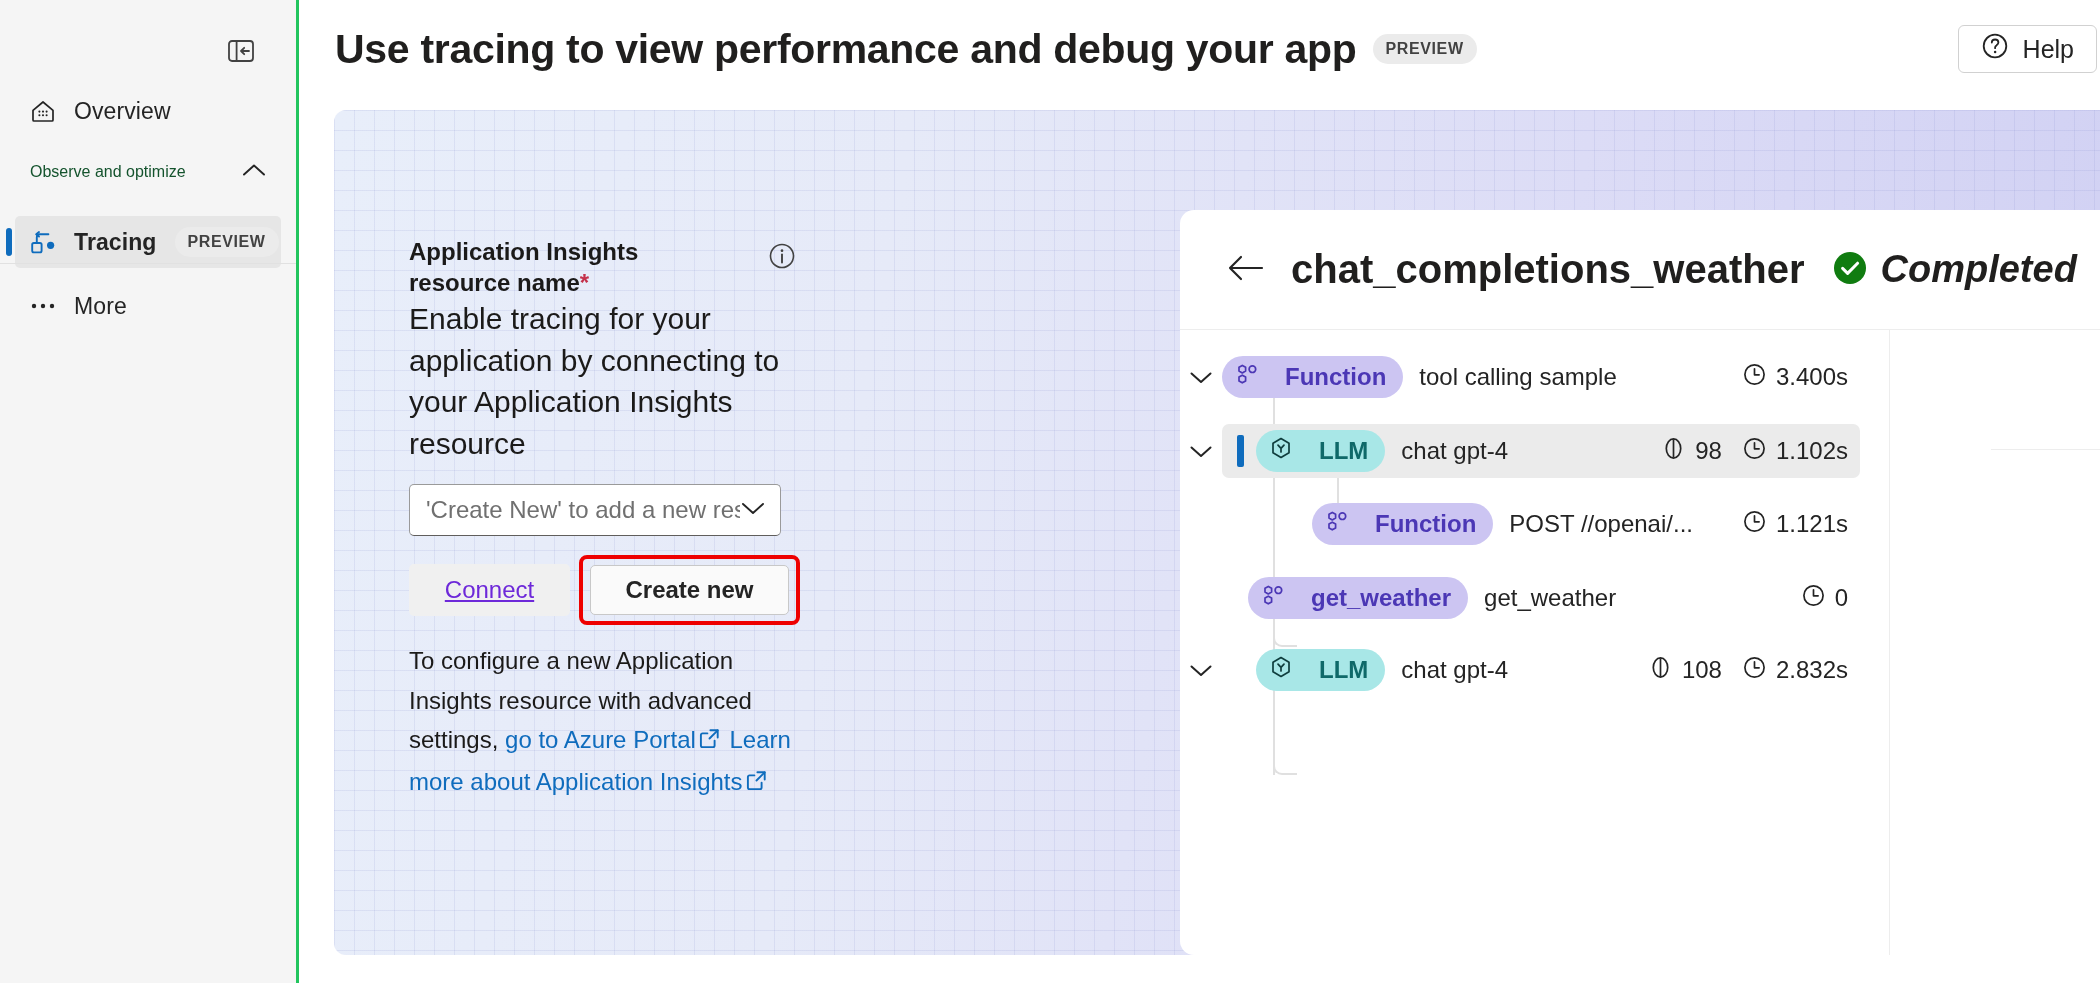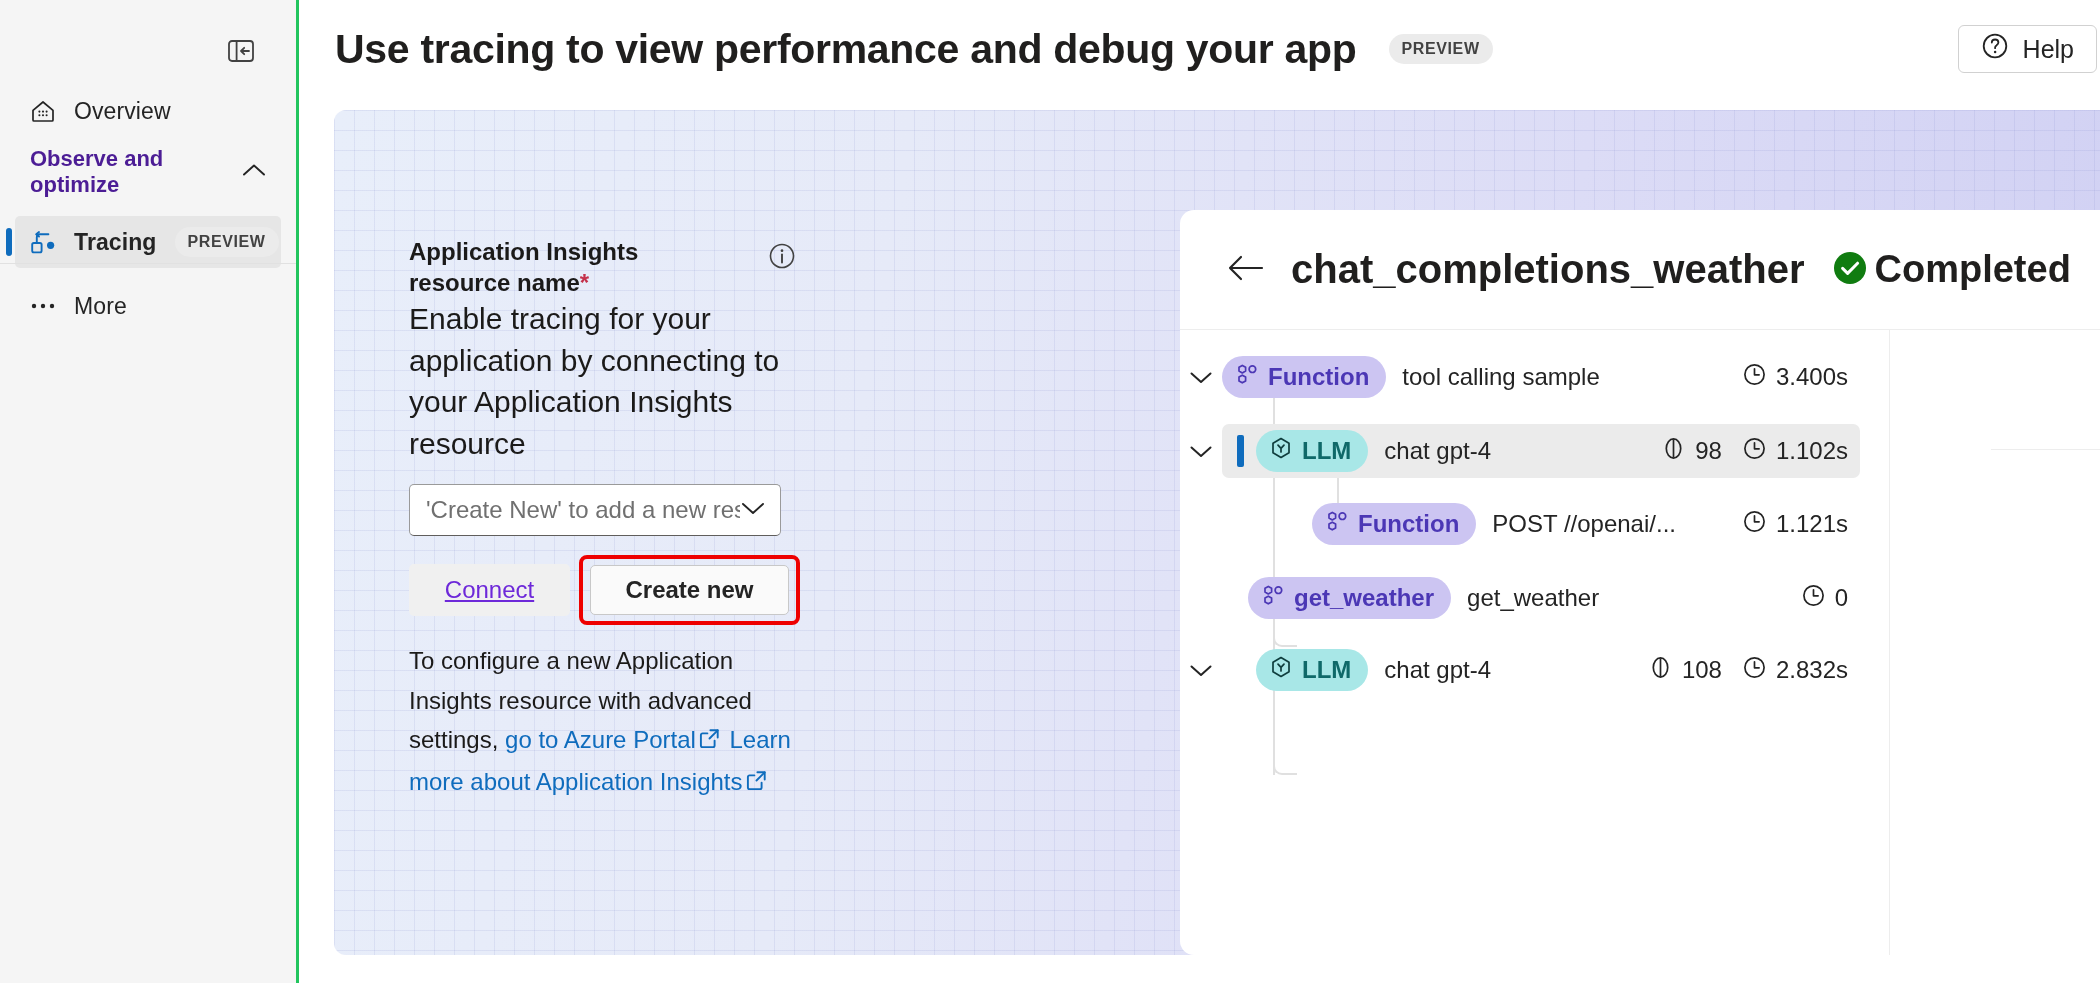--- a/index.html
+++ b/index.html
@@ -40,21 +40,21 @@
   #nav-overview { top: 0; }
   #sidebar .nav-list { position: absolute; left: 0; top: 87px; width: 100%; }
 
   .group-header {
     display: flex; align-items: center; justify-content: space-between;
     height: 46px;
     margin: 14px 15px 0 15px;
     padding: 0 14px 0 15px;
     cursor: pointer;
   }
-  .group-header .group-title { font-size: 22px; font-weight: 700; color: #4c1d95; }
+  .group-header .group-title { font-size: 16px; font-weight: 400; color: #14532d; }
 
   #nav-tracing {
     background: #e6e6e6;
     height: 52px;
     margin-top: 21px;
   }
   #nav-tracing .sel-bar {
     position: absolute; left: -9px; top: 12px;
     width: 6px; height: 28px; border-radius: 3px;
     background: #0f6cbd;
@@ -78,21 +78,21 @@
   
   #main {
     position: absolute; left: 299px; top: 0;
     width: 1801px; height: 983px;
     background: #ffffff;
     border-top-left-radius: 12px;
   }
   #page-header {
     position: absolute; left: 0; top: 0; width: 100%; height: 98px;
     display: flex; align-items: center;
-    padding-left: 36px; padding-right: 24px; gap: 16px;
+    padding-left: 36px; padding-right: 24px;
   }
   #page-title {
     font-size: 41px; font-weight: 600; color: #201f1e;
     letter-spacing: -.3px; white-space: nowrap;
   }
   #title-preview { margin-left: 16px; height: 30px; }
   #help-button {
     position: absolute; right: 3px; top: 25px;
     display: flex; align-items: center; gap: 14px;
     height: 48px; padding: 0 22px;
@@ -186,21 +186,21 @@
   #trace-header {
     height: 120px; display: flex; align-items: center;
     padding-left: 47px; gap: 26px;
     border-bottom: 1px solid #ededed;
   }
   #trace-back-icon { cursor: pointer; flex: 0 0 38px; }
   #trace-name {
     font-size: 40px; font-weight: 600; color: #201f1e; white-space: nowrap;
   }
   #trace-status {
-    display: flex; align-items: center; gap: 6px; white-space: nowrap;
+    display: flex; align-items: center; gap: 12px; white-space: nowrap; font-style: italic;
   }
   #trace-status-label { font-size: 38px; font-weight: 600; color: #201f1e; }
 
   #trace-body { position: relative; height: 625px; }
   #trace-tree {
     position: relative; width: 710px; height: 100%;
     border-right: 1px solid #ededed;
   }
   .trace-row {
     position: absolute; left: 0; height: 58px;
@@ -211,21 +211,21 @@
   .trace-row .chev-spacer { width: 42px; flex: 0 0 42px; }
   .row-inner {
     display: flex; align-items: center; flex: 1; height: 54px; border-radius: 7px; padding-right: 12px;
   }
   .row-inner.selected { background: #ebebeb; position: relative; }
   .row-inner.selected .sel-bar {
     position: absolute; left: 15px; top: 11px; width: 7px; height: 32px;
     background: #0f6cbd; border-radius: 2px;
   }
   .badge {
-    display: inline-flex; align-items: center; gap: 9px;
+    display: inline-flex; align-items: center; gap: 26px;
     height: 42px; padding: 0 17px 0 13px; border-radius: 21px;
     font-size: 24px; font-weight: 700; white-space: nowrap;
   }
   .badge.function { background: #ccc5f2; color: #4b37b5; }
   .badge.llm { background: #a8e7e7; color: #0f6969; }
   .row-title {
     margin-left: 16px; font-size: 24px; color: #242424; white-space: nowrap;
     overflow: hidden; text-overflow: ellipsis;
   }
   .row-metrics {

